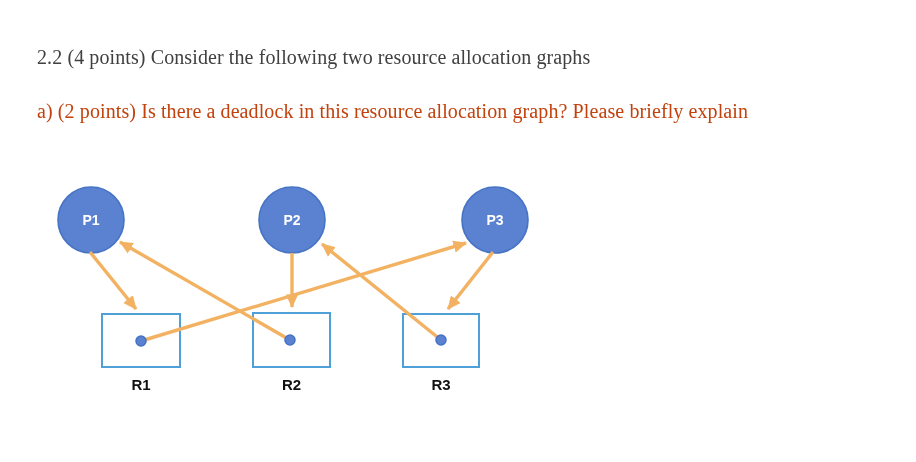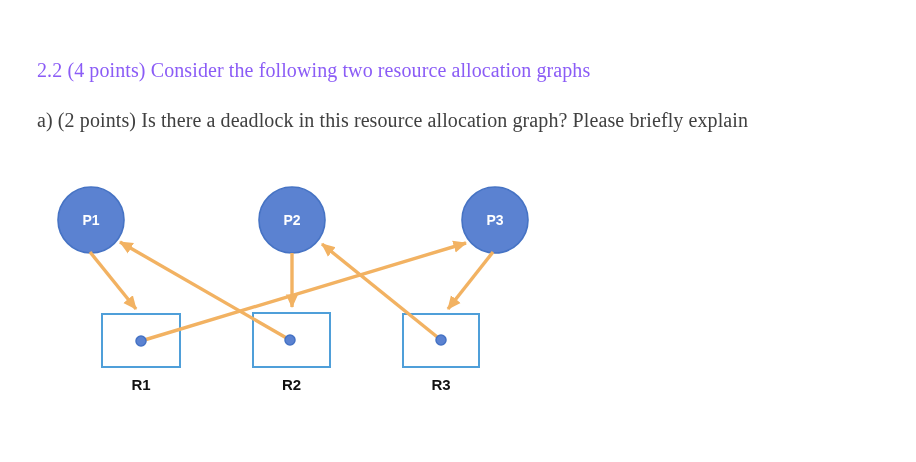--- a/index.html
+++ b/index.html
@@ -8,34 +8,34 @@
     position: relative;
     width: 916px;
     height: 462px;
     background: #ffffff;
     overflow: hidden;
     font-family: "Liberation Serif", serif;
   }
   .q-header {
     position: absolute;
     left: 37px;
-    top: 57px;
+    top: 44px;
     font-size: 20px;
     line-height: 26px;
-    color: #8b5cf6;
+    color: #404040;
     letter-spacing: 0.1px;
     white-space: nowrap;
   }
   .q-part-a {
     position: absolute;
     left: 37px;
-    top: 107px;
+    top: 98px;
     font-size: 20px;
     line-height: 26px;
-    color: #404040;
+    color: #c2410c;
     letter-spacing: 0.1px;
     white-space: nowrap;
   }
   svg.diagram {
     position: absolute;
     left: 0;
     top: 0;
   }
 </style>
 </head>

